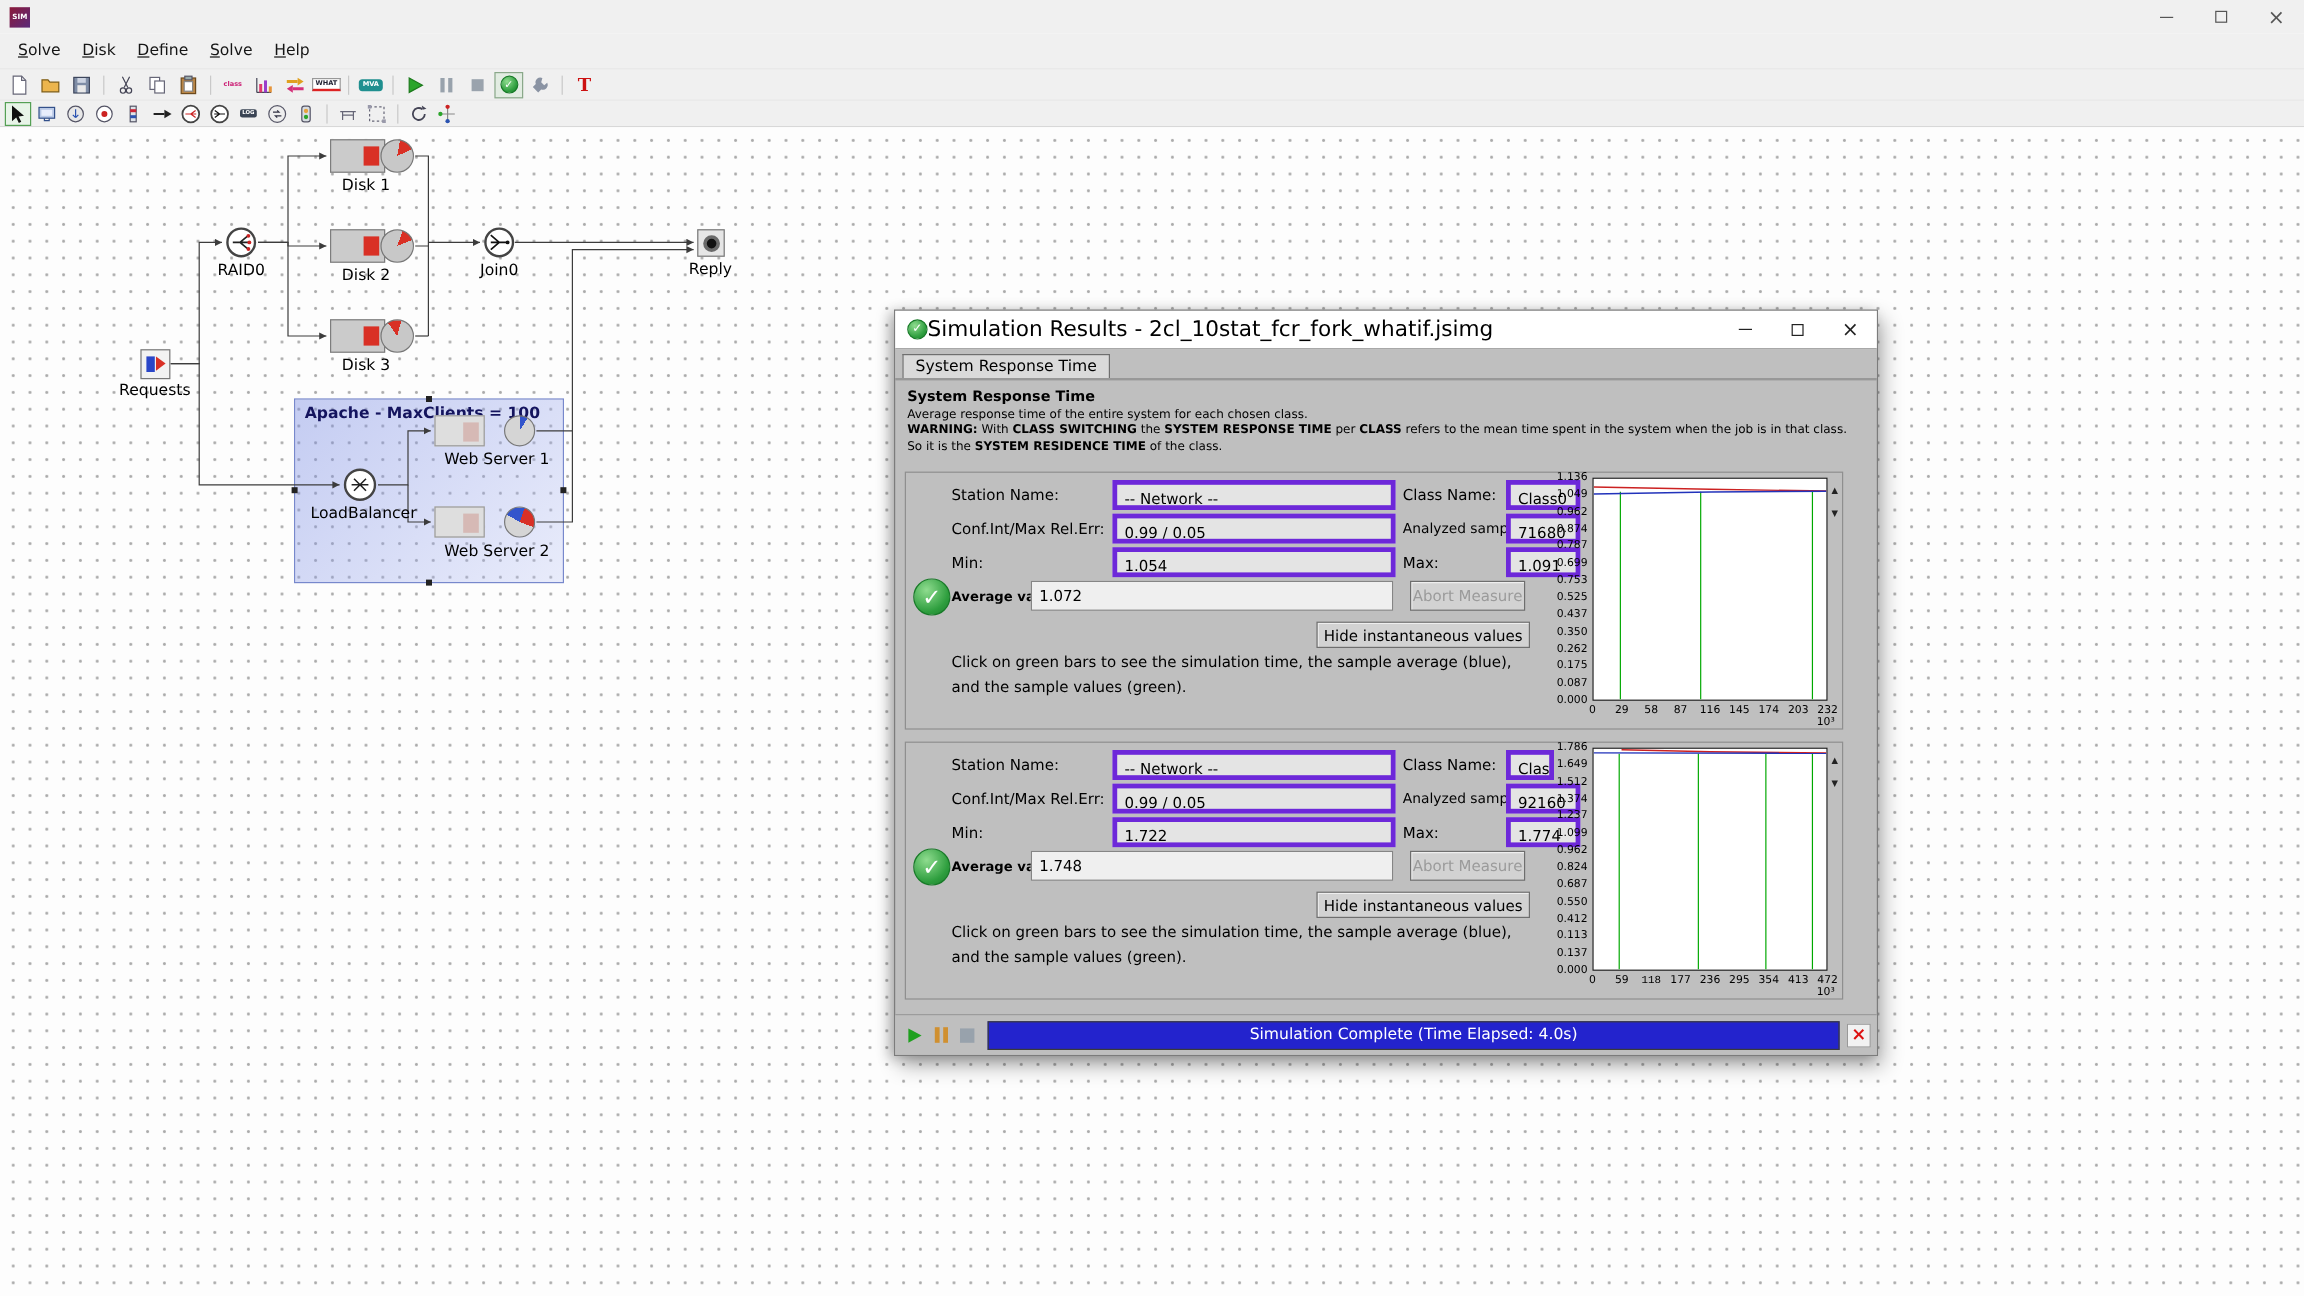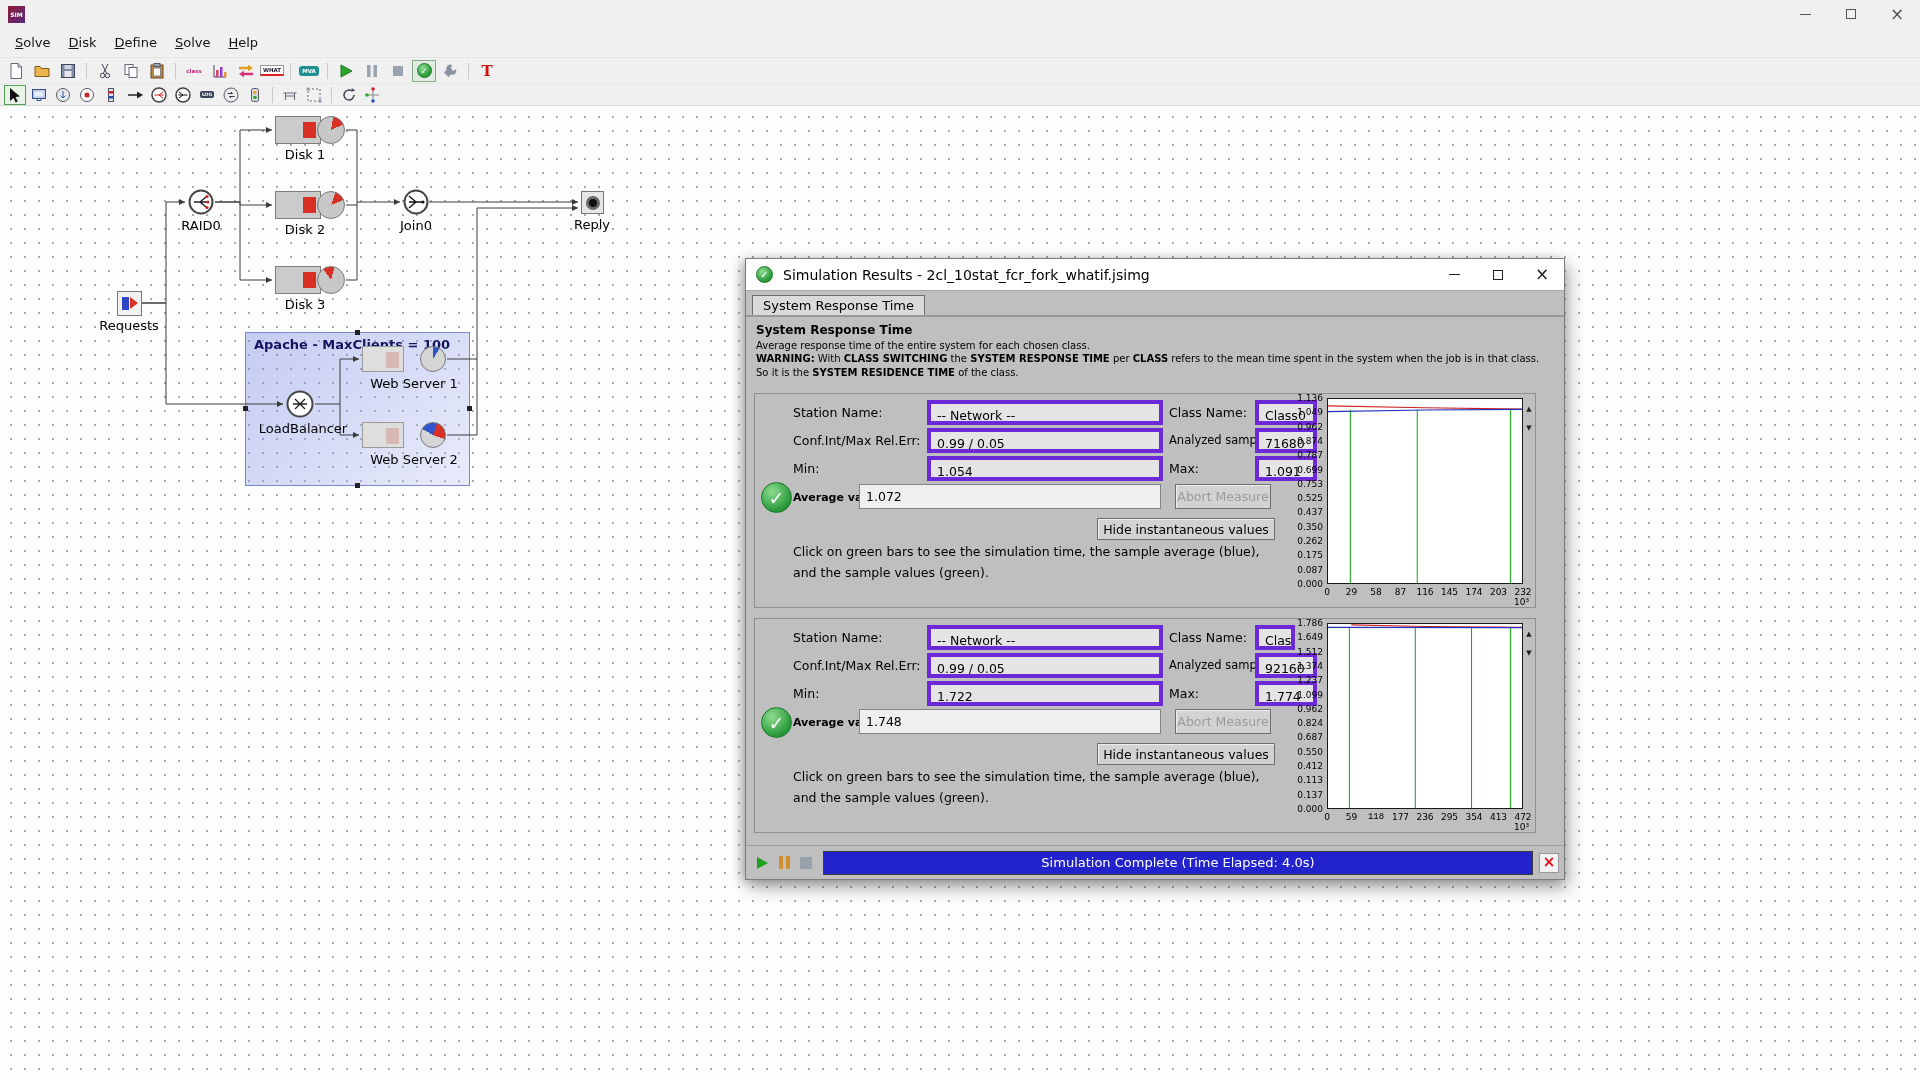--- a/index.html
+++ b/index.html
@@ -60,21 +60,21 @@
   .region { position:absolute; left:245px; top:226px; width:225px; height:154px;
     background:linear-gradient(135deg, rgba(110,130,225,0.40), rgba(185,195,245,0.30));
     border:1px solid #7788cc; }
   .region-label { font-weight:bold; font-size:13px; color:#14145e; padding:4px 0 0 8px; white-space:nowrap; }
   .rh { position:absolute; width:5px; height:5px; background:#222; }
   
   .dialog { position:absolute; left:745px; top:258px; width:820px; height:622px; background:#bfbfbf;
     border:1px solid #7c7c7c; box-shadow:-4px 2px 10px rgba(0,0,0,.25), 4px 8px 16px rgba(0,0,0,.3); z-index:10;
     display:flex; flex-direction:column; }
   .dlg-titlebar { height:32px; background:#fff; display:flex; align-items:center; border-bottom:1px solid #a8a8a8; }
-  .dlg-title { margin-left:10px; font-size:14px; color:#000; }
+  .dlg-title { font-size:18px; color:#000; }
   .dlg-controls { margin-left:auto; display:flex; height:100%; }
   .dlg-btn { width:44px; height:100%; display:flex; align-items:center; justify-content:center; color:#222; }
   .dlg-btn .glyph-min, .dlg-btn .glyph-max { border-color:#222; background-color:#222; }
   .dlg-btn .glyph-max { background:none; }
   .dlg-btn .glyph-close::before { color:#222; }
   .tabrow { height:26px; padding:4px 0 0 6px; background:#bfbfbf; border-bottom:2px solid #989898; display:flex; }
   .tab { background:#dadada; border:1px solid #6f6f6f; border-bottom:none; padding:2px 10px 0; font-size:13px; color:#000; }
   .dlg-content { flex:1; position:relative; padding:6px 10px 0; }
   .section-title { font-size:12px; font-weight:bold; color:#000; }
   .section-desc { font-size:10px; color:#000; margin-top:3px; }

